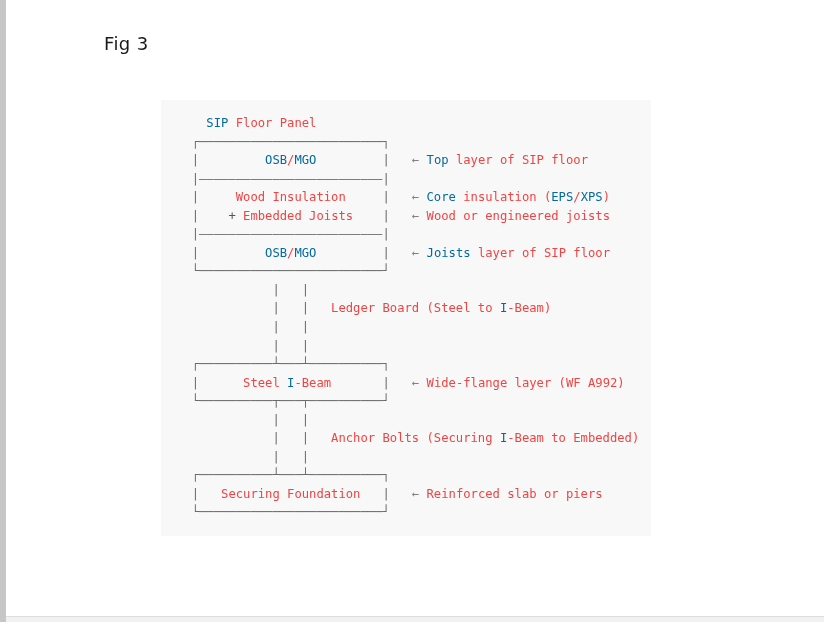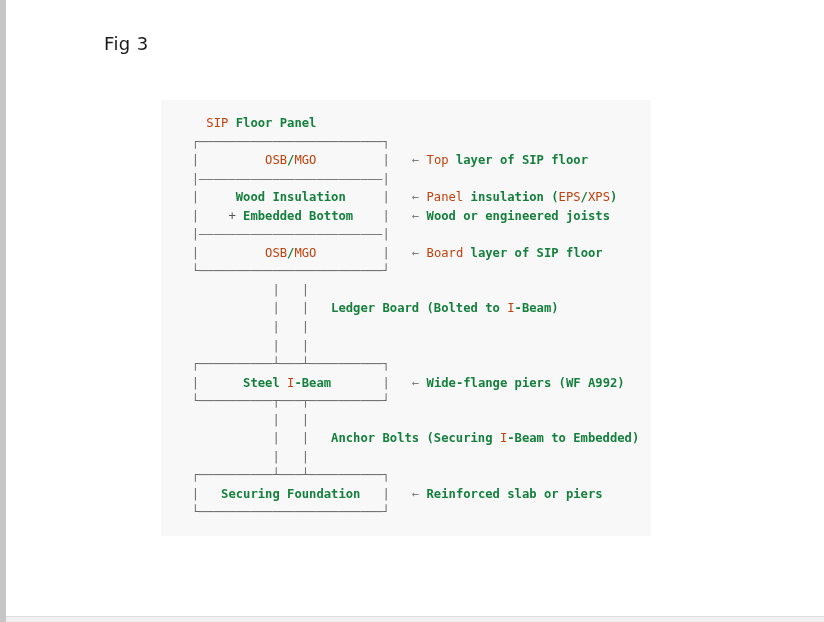--- a/index.html
+++ b/index.html
@@ -66,51 +66,51 @@
     padding: 14px 0 0 16px;
     font-family: "DejaVu Sans Mono", "Liberation Mono", monospace;
     font-size: 12.2px;
     line-height: 18.55px;
     white-space: pre;
     color: #666666;
     letter-spacing: 0px;
   }
 
   
-  .tk-strong { color: #c2410c; }   
-  .tk-soft   { color: #15803d; font-weight: bold; }   
+  .tk-strong { color: #0369a1; }   
+  .tk-soft   { color: #ef4444; }   
   .tk-rule   { color: #6a6a6a; }   
   .tk-plus   { color: #555555; }
   .tk-arrow  { color: #808080; }
 </style>
 </head>
 <body>
 
 <div id="left-gutter"></div>
 
 <div id="page">
 
   <div id="fig-title"><span>Fig 3</span></div>
 
   <div id="code-panel">
     <pre id="ascii-art">    <span class="tk-strong">SIP</span><span class="tk-soft"> Floor Panel</span>
   <span class="tk-rule">┌─────────────────────────┐</span>
   <span class="tk-rule">|</span>         <span class="tk-strong">OSB</span><span class="tk-soft">/</span><span class="tk-strong">MGO</span>         <span class="tk-rule">|</span>   <span class="tk-arrow">←</span> <span class="tk-strong">Top</span><span class="tk-soft"> layer of SIP floor</span>
   <span class="tk-rule">|—————————————————————————|</span>
-  <span class="tk-rule">|</span>     <span class="tk-soft">Wood Insulation</span>     <span class="tk-rule">|</span>   <span class="tk-arrow">←</span> <span class="tk-strong">Panel</span><span class="tk-soft"> insulation (</span><span class="tk-strong">EPS</span><span class="tk-soft">/</span><span class="tk-strong">XPS</span><span class="tk-soft">)</span>
-  <span class="tk-rule">|</span>    <span class="tk-plus">+ </span><span class="tk-soft">Embedded Bottom</span>    <span class="tk-rule">|</span>   <span class="tk-arrow">←</span> <span class="tk-soft">Wood or engineered joists</span>
+  <span class="tk-rule">|</span>     <span class="tk-soft">Wood Insulation</span>     <span class="tk-rule">|</span>   <span class="tk-arrow">←</span> <span class="tk-strong">Core</span><span class="tk-soft"> insulation (</span><span class="tk-strong">EPS</span><span class="tk-soft">/</span><span class="tk-strong">XPS</span><span class="tk-soft">)</span>
+  <span class="tk-rule">|</span>    <span class="tk-plus">+ </span><span class="tk-soft">Embedded Joists</span>    <span class="tk-rule">|</span>   <span class="tk-arrow">←</span> <span class="tk-soft">Wood or engineered joists</span>
   <span class="tk-rule">|—————————————————————————|</span>
-  <span class="tk-rule">|</span>         <span class="tk-strong">OSB</span><span class="tk-soft">/</span><span class="tk-strong">MGO</span>         <span class="tk-rule">|</span>   <span class="tk-arrow">←</span> <span class="tk-strong">Board</span><span class="tk-soft"> layer of SIP floor</span>
+  <span class="tk-rule">|</span>         <span class="tk-strong">OSB</span><span class="tk-soft">/</span><span class="tk-strong">MGO</span>         <span class="tk-rule">|</span>   <span class="tk-arrow">←</span> <span class="tk-strong">Joists</span><span class="tk-soft"> layer of SIP floor</span>
   <span class="tk-rule">└─────────────────────────┘</span>
              <span class="tk-rule">|</span>   <span class="tk-rule">|</span>
-             <span class="tk-rule">|</span>   <span class="tk-rule">|</span>   <span class="tk-soft">Ledger Board (Bolted to </span><span class="tk-strong">I</span><span class="tk-soft">-Beam)</span>
+             <span class="tk-rule">|</span>   <span class="tk-rule">|</span>   <span class="tk-soft">Ledger Board (Steel to </span><span class="tk-strong">I</span><span class="tk-soft">-Beam)</span>
              <span class="tk-rule">|</span>   <span class="tk-rule">|</span>
              <span class="tk-rule">|</span>   <span class="tk-rule">|</span>
   <span class="tk-rule">┌──────────┴───┴──────────┐</span>
-  <span class="tk-rule">|</span>      <span class="tk-soft">Steel </span><span class="tk-strong">I</span><span class="tk-soft">-Beam</span>       <span class="tk-rule">|</span>   <span class="tk-arrow">←</span> <span class="tk-soft">Wide-flange piers (WF A992)</span>
+  <span class="tk-rule">|</span>      <span class="tk-soft">Steel </span><span class="tk-strong">I</span><span class="tk-soft">-Beam</span>       <span class="tk-rule">|</span>   <span class="tk-arrow">←</span> <span class="tk-soft">Wide-flange layer (WF A992)</span>
   <span class="tk-rule">└──────────┬───┬──────────┘</span>
              <span class="tk-rule">|</span>   <span class="tk-rule">|</span>
              <span class="tk-rule">|</span>   <span class="tk-rule">|</span>   <span class="tk-soft">Anchor Bolts (Securing </span><span class="tk-strong">I</span><span class="tk-soft">-Beam to Embedded)</span>
              <span class="tk-rule">|</span>   <span class="tk-rule">|</span>
   <span class="tk-rule">┌──────────┴───┴──────────┐</span>
   <span class="tk-rule">|</span>   <span class="tk-soft">Securing Foundation</span>   <span class="tk-rule">|</span>   <span class="tk-arrow">←</span> <span class="tk-soft">Reinforced slab or piers</span>
   <span class="tk-rule">└─────────────────────────┘</span></pre>
   </div>
 
 </div>

